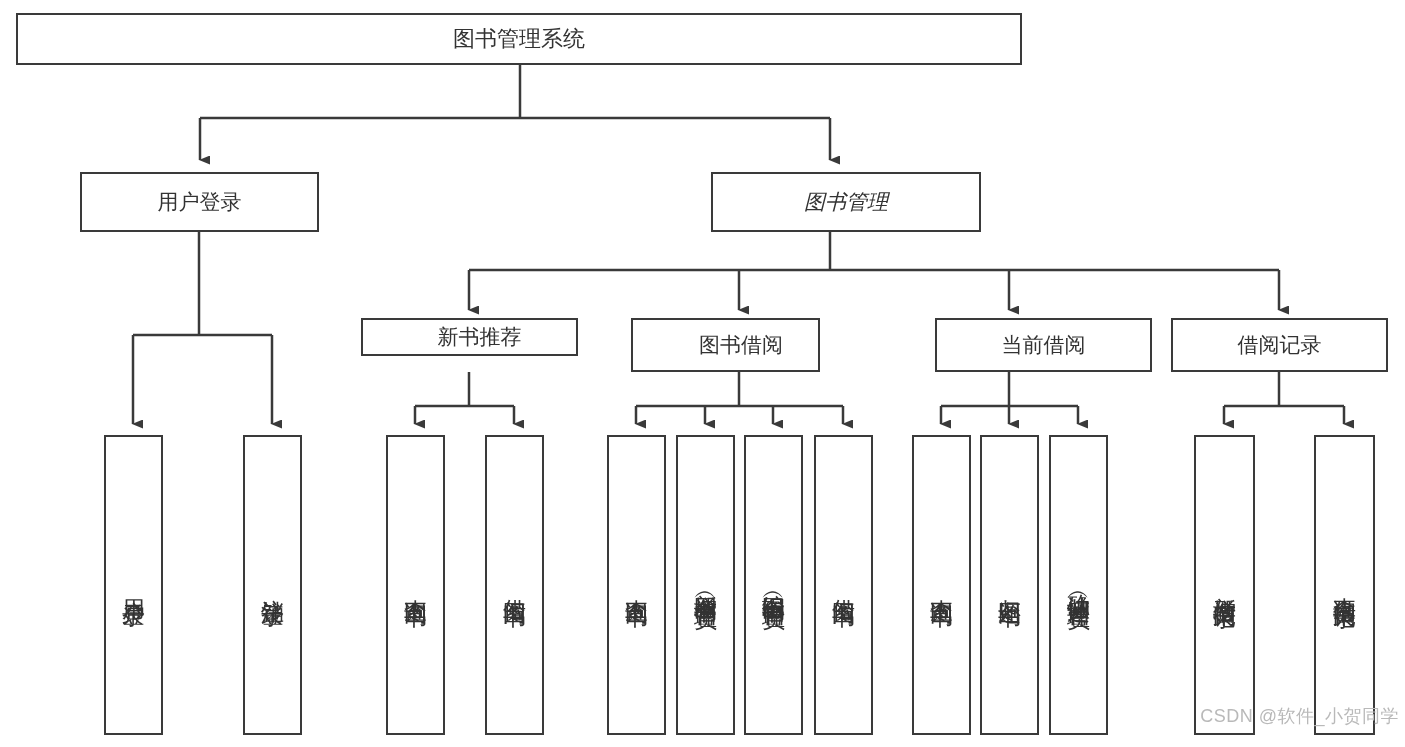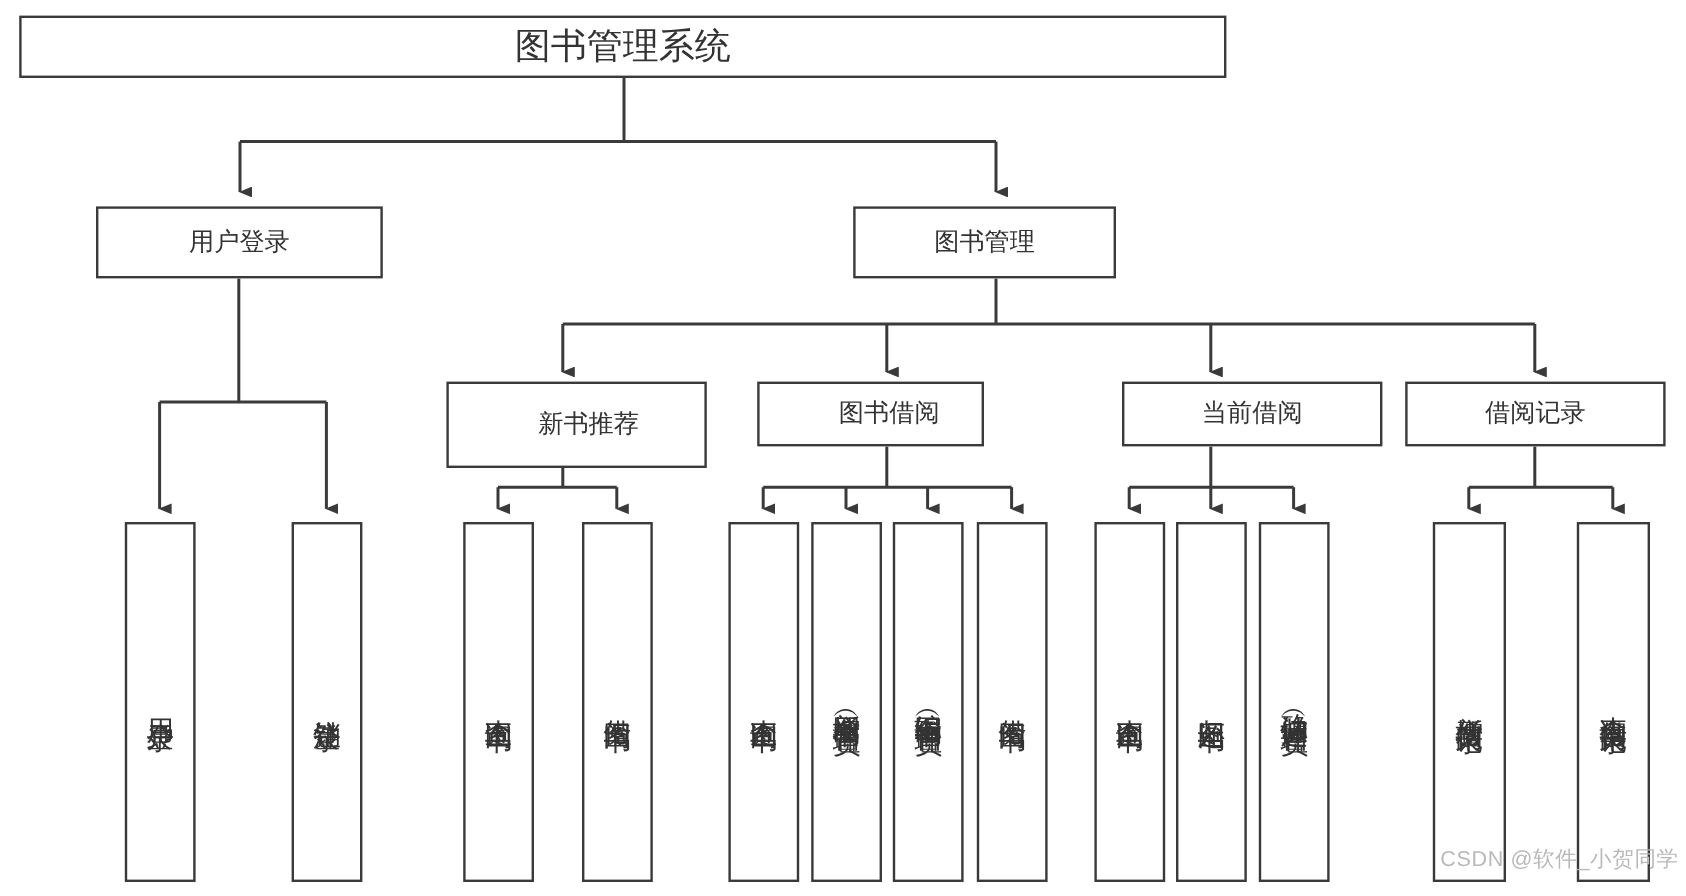--- a/index.html
+++ b/index.html
@@ -35,21 +35,21 @@
     color: #333333;
     line-height: 1.18;
     text-align: center;
     white-space: nowrap;
   }
   
   .h-label {
     font-size: 21px;
   }
   .title-label {
-    font-size: 30px;
+    font-size: 22px;
   }
   
   .leaf-box {
     position: absolute;
     box-sizing: border-box;
     border: 2.5px solid #3a3a3a;
     background: #ffffff;
     display: flex;
     align-items: center;
     justify-content: center;
@@ -129,25 +129,25 @@
 </svg>
 
 <div class="node-box" style="left:16px; top:13px; width:1006px; height:52px;">
   <span class="node-label title-label">图书管理系统</span>
 </div>
 
 <div class="node-box" style="left:80px; top:172px; width:239px; height:60px;">
   <span class="node-label h-label">用户登录</span>
 </div>
 
-<div class="node-box" style="left:711px; top:172px; width:219px; height:60px;">
+<div class="node-box" style="left:711px; top:172px; width:270px; height:60px;font-style:italic;">
   <span class="node-label h-label">图书管理</span>
 </div>
 
-<div class="node-box" style="left:372px; top:318px; width:217px; height:72px;padding-left:20px;">
+<div class="node-box" style="left:361px; top:318px; width:217px; height:38px;padding-left:20px;">
   <span class="node-label h-label">新书推荐</span>
 </div>
 
 <div class="node-box" style="left:631px; top:318px; width:189px; height:54px;padding-left:31px;">
   <span class="node-label h-label">图书借阅</span>
 </div>
 
 <div class="node-box" style="left:935px; top:318px; width:217px; height:54px;">
   <span class="node-label h-label">当前借阅</span>
 </div>

